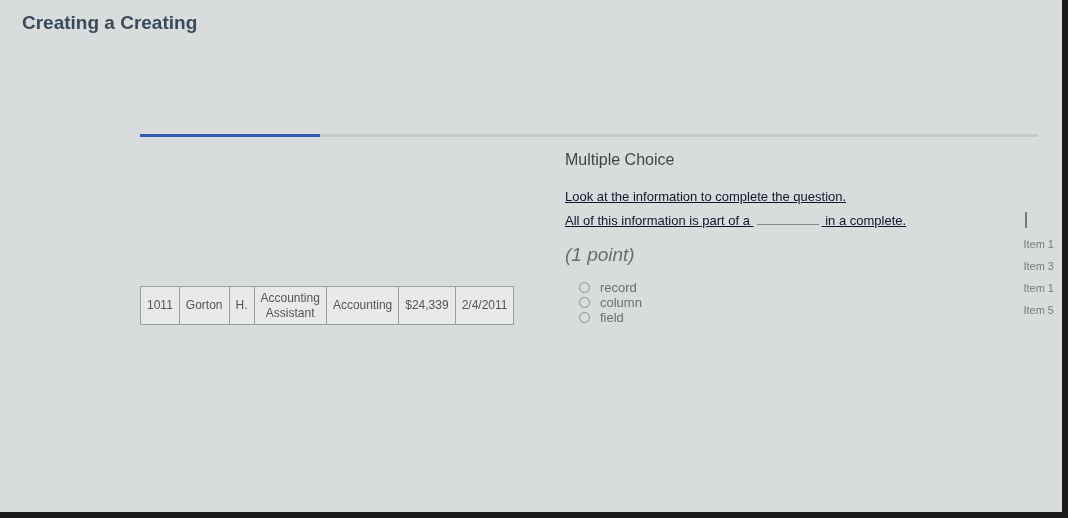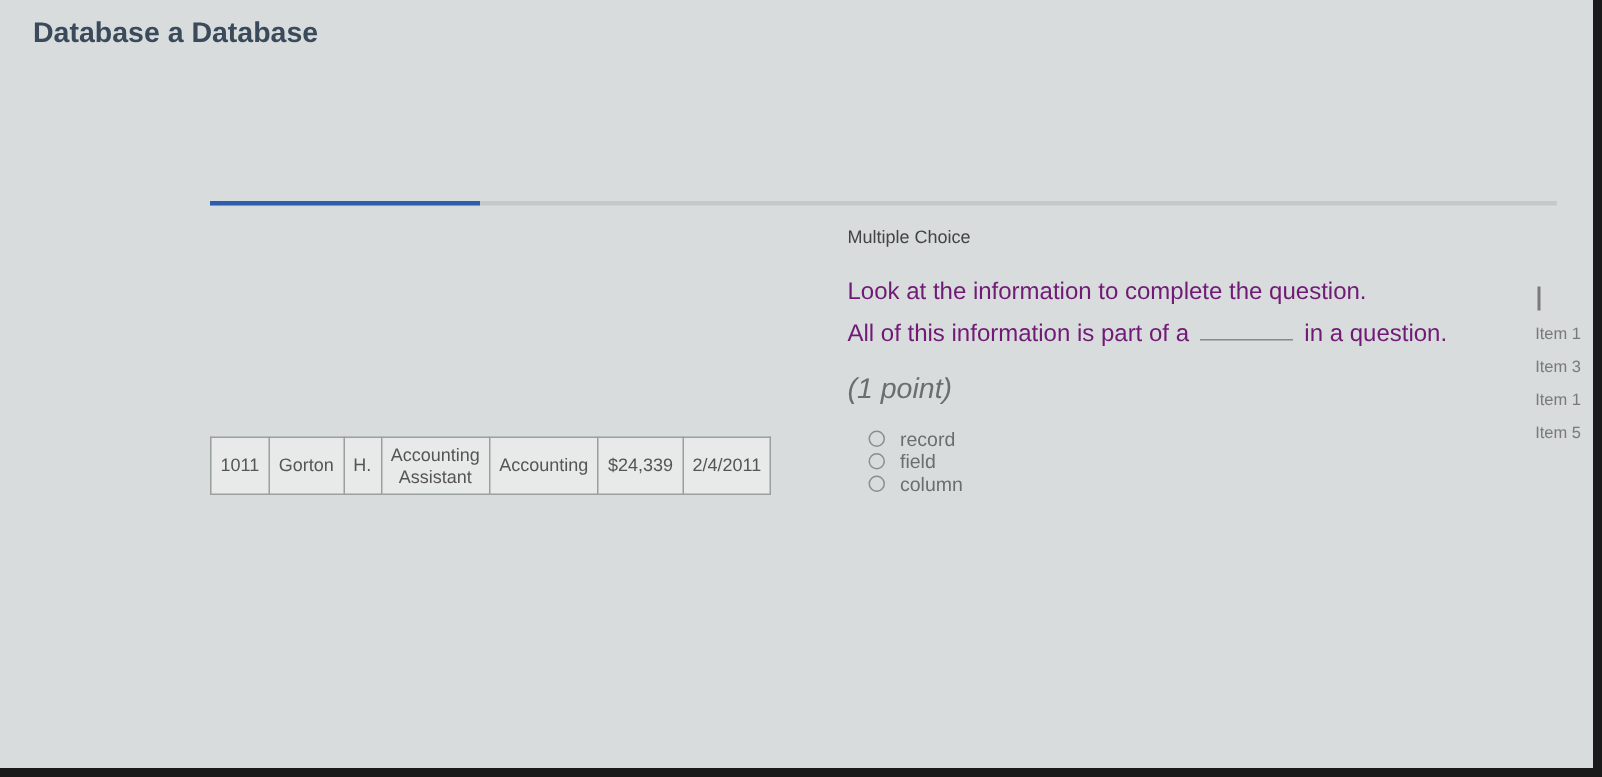--- a/index.html
+++ b/index.html
@@ -49,29 +49,30 @@
       line-height: 1.2;
       background: #e8eaea;
     }
     .right {
       flex: 1;
       padding-left: 55px;
       padding-right: 20px;
       color: #555;
     }
     .mc-title {
-      font-size: 12px;
+      font-size: 16px;
       color: #444;
       margin-bottom: 18px;
     }
     .q-instr {
-      font-size: 16px;
-      color: #701a75;
+      font-size: 13px;
+      color: #0f172a;
       line-height: 1.5;
       margin-bottom: 4px;
+      text-decoration: underline;
     }
     .q-points {
       font-size: 19px;
       font-style: italic;
       color: #6a6e6e;
       margin: 14px 0 14px;
     }
     .blank {
       display: inline-block;
       width: 62px;
@@ -93,21 +94,21 @@
       width: 11px;
       height: 11px;
       border: 1.2px solid #8a8e8e;
       border-radius: 50%;
       margin-right: 10px;
       flex-shrink: 0;
     }
     .item-nav {
       position: absolute;
       right: 14px;
-      top: 191px;
+      top: 212px;
       font-size: 11px;
       color: #7a7a7a;
       text-align: right;
     }
     .item-nav .tick {
       height: 16px;
       border-left: 2px solid #7a7a7a;
       margin-left: 2px;
       margin-bottom: 6px;
     }
@@ -124,21 +125,21 @@
     .dark-edge-right {
       position: absolute;
       top: 0; bottom: 0; right: 0;
       width: 6px;
       background: #1a1a1a;
     }
   </style>
 </head>
 <body>
 
-<div class="header">Database a Database</div>
+<div class="header">Creating a Creating</div>
 
 <div class="progress-track">
   <div class="progress-fill"></div>
 </div>
 
 <div class="content">
   <div class="left">
     <table class="record">
       <tbody>
           <tr>
@@ -153,35 +154,35 @@
     </tbody>
       </table>
   </div>
 
   <div class="right">
     <div class="mc-title">Multiple Choice</div>
     <div class="q-instr">Look at the information to complete the question.</div>
     <div class="q-instr">
       <span>All of this information is part of a</span>
       <span class="blank"></span>
-      <span>in a question.</span>
+      <span>in a complete.</span>
     </div>
     <div class="q-points">(1 point)</div>
     <div class="options">
       <div class="option">
         <span class="radio"></span>
         <span>record</span>
       </div>
       <div class="option">
         <span class="radio"></span>
-        <span>field</span>
+        <span>column</span>
       </div>
       <div class="option">
         <span class="radio"></span>
-        <span>column</span>
+        <span>field</span>
       </div>
     </div>
   </div>
 </div>
 
 <div class="item-nav">
   <div class="tick"></div>
   <div class="item">Item 1</div>
   <div class="item">Item 3</div>
   <div class="item">Item 1</div>

